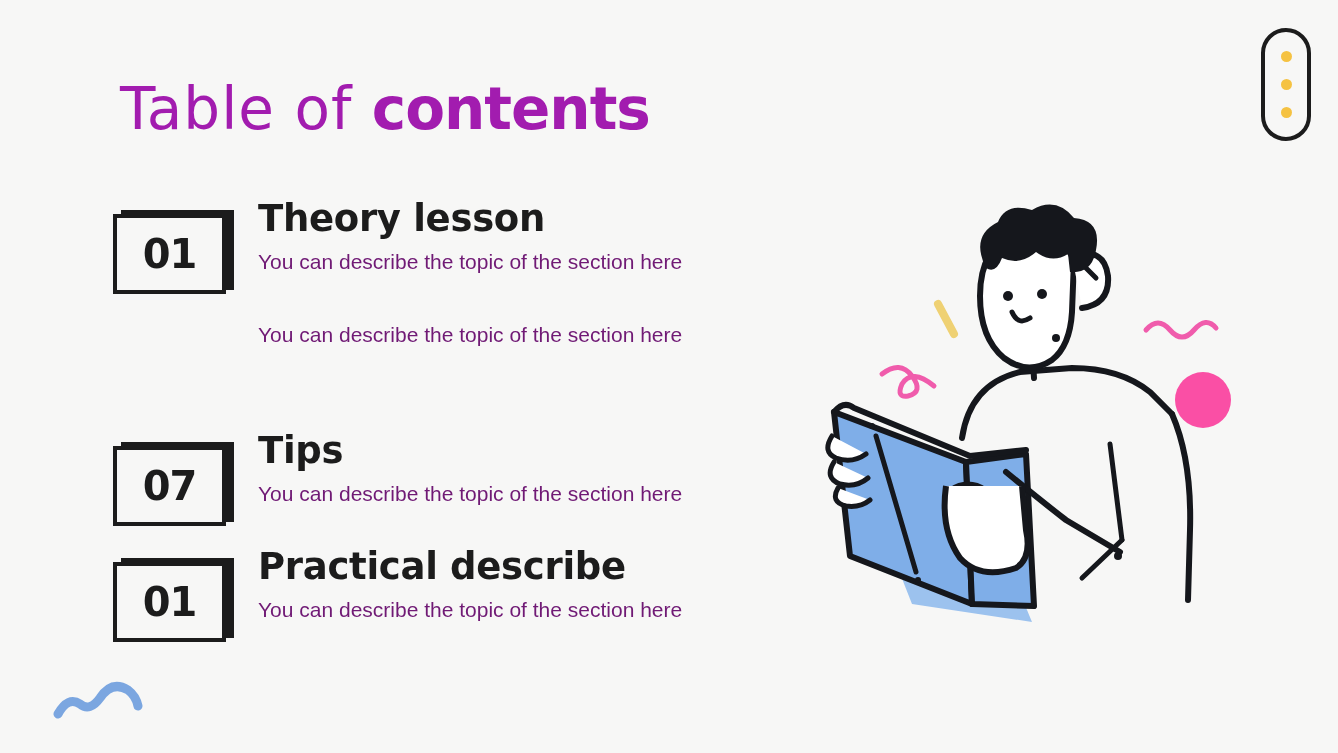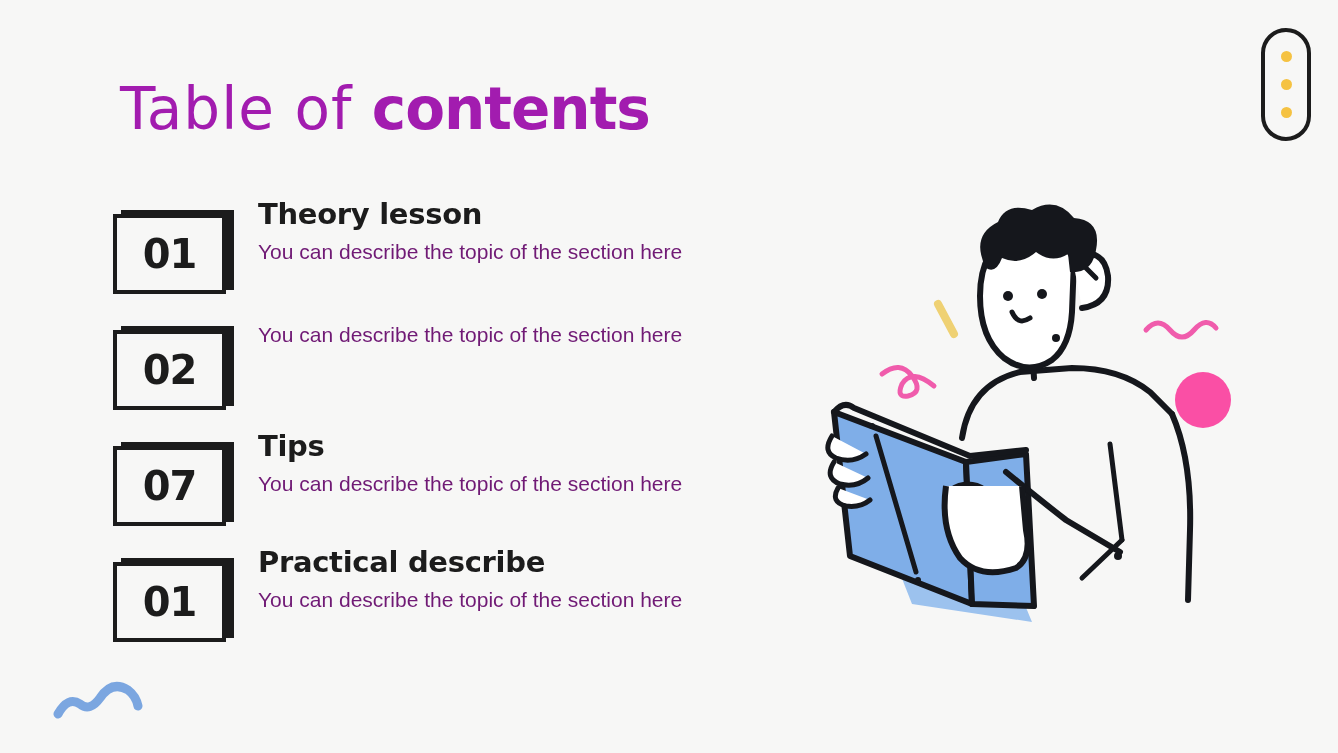--- a/index.html
+++ b/index.html
@@ -119,21 +119,21 @@
   }
   .row-text {
     position: absolute;
     left: 145px;
     top: 0;
     width: 540px;
   }
   .row-title {
     font-family: "DejaVu Sans", sans-serif;
     font-weight: 700;
-    font-size: 29px;
+    font-size: 37px;
     letter-spacing: -0.3px;
     color: #1C1C1C;
     line-height: 1.15;
     white-space: nowrap;
   }
   .row-desc {
     font-family: "Liberation Sans", sans-serif;
     font-weight: 400;
     font-size: 21px;
     color: #701a75;
@@ -186,26 +186,20 @@
           <span class="num-box-label">01</span>
         </div>
       </div>
       <div class="row-text">
         <div class="row-title">Theory lesson</div>
         <div class="row-desc">You can describe the topic of the section here</div>
       </div>
     </div>
 
     <div class="content-row">
-      <div class="num-box-wrap">
-        <div class="num-box-shadow"></div>
-        <div class="num-box">
-          <span class="num-box-label">02</span>
-        </div>
-      </div>
       <div class="row-text">
         <div class="row-desc">You can describe the topic of the section here</div>
       </div>
     </div>
 
     <div class="content-row">
       <div class="num-box-wrap">
         <div class="num-box-shadow"></div>
         <div class="num-box">
           <span class="num-box-label">07</span>

